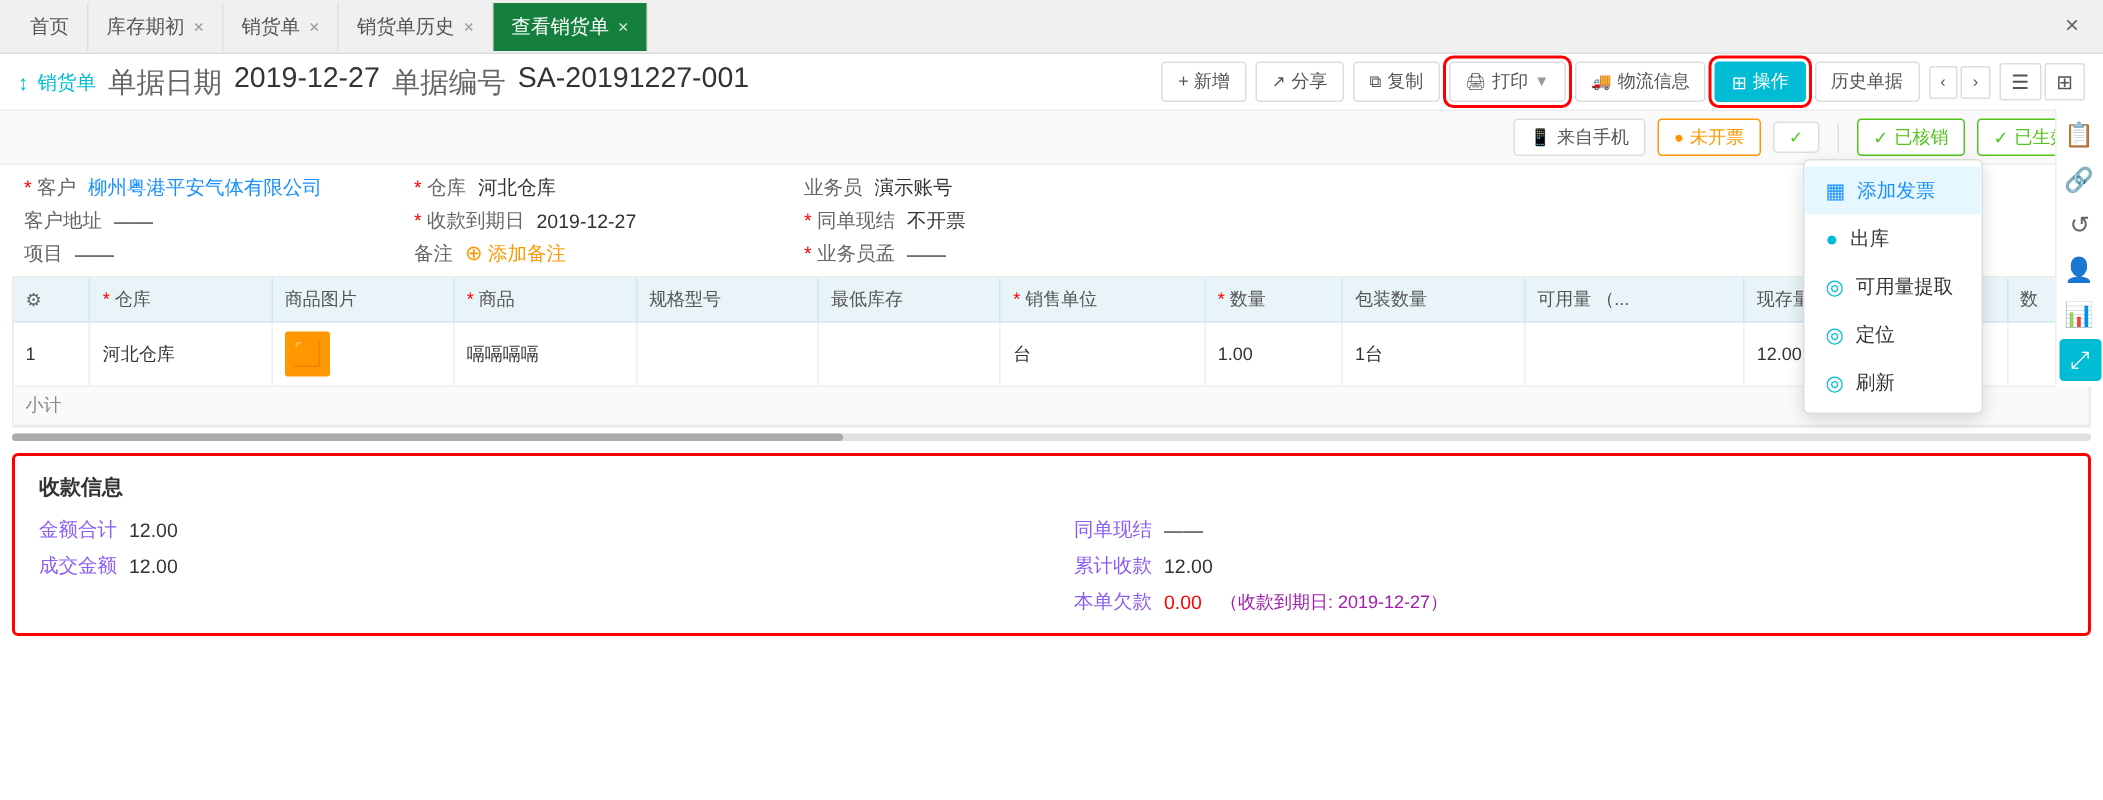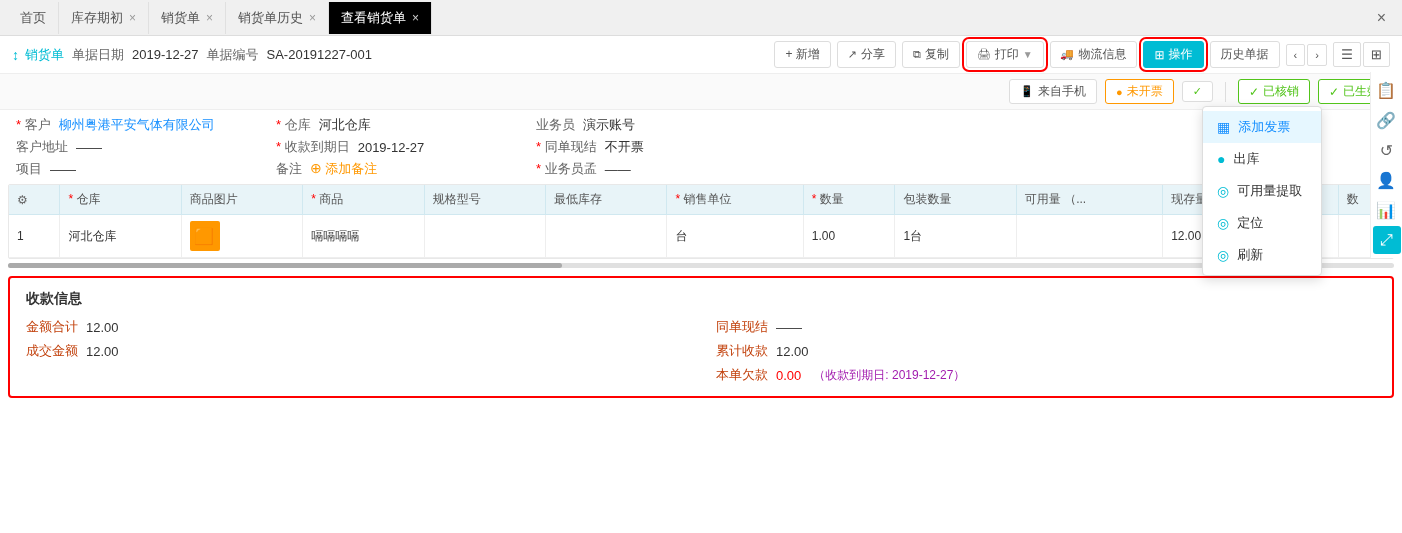--- a/index.html
+++ b/index.html
@@ -16,21 +16,21 @@
       background: #fff; color: #333; border-top: 2px solid #00bcd4; font-weight: 500;
     }
     .tab .close-btn { color: #999; font-size: 12px; cursor: pointer; }
     .tab-home { font-weight: 500; }
     .tab-spacer { flex: 1; }
     .tab-bar-close { margin-left: auto; font-size: 16px; cursor: pointer; color: #666; padding: 0 8px; }
 
     
     .main-content { background: #fff; height: calc(533px - 36px); overflow: hidden; position: relative; }
     .doc-title { display: flex; align-items: center; gap: 6px; color: #00bcd4; font-size: 13px; font-weight: 500; }
-    .doc-info { display: flex; align-items: center; gap: 8px; font-size: 13px; color: #555; }
+    .doc-info { display: flex; gap: 8px; font-size: 19px; color: #555; }
     .doc-info label { color: #666; }
     .doc-info span { color: #333; }
     .doc-actions { margin-left: auto; display: flex; align-items: center; gap: 6px; }
     .btn-action {
       display: flex; align-items: center; gap: 4px; padding: 4px 10px; border: 1px solid #ddd; border-radius: 3px; background: #fff; cursor: pointer; font-size: 12px; color: #555; white-space: nowrap;
     }
     .btn-operate {
       background: #00bcd4; color: #fff; border: 1px solid #00bcd4; border-radius: 3px; padding: 4px 10px; cursor: pointer; font-size: 12px; font-weight: 500; display: flex; align-items: center; gap: 4px;
       position: relative; outline: 2px solid red; outline-offset: 2px;
     }
@@ -65,21 +65,21 @@
     .gear-icon { color: #666; cursor: pointer; }
     .product-img { width: 30px; height: 30px; background: #ff9800; border-radius: 2px; display: flex; align-items: center; justify-content: center; color: #fff; font-size: 16px; }
 
     
     .payment-section {
       border: 2px solid red; border-radius: 4px; margin: 8px; padding: 12px 16px; background: #fff;
     }
     .payment-title { font-weight: bold; font-size: 14px; margin-bottom: 10px; }
     .payment-grid { display: grid; grid-template-columns: 1fr 1fr; gap: 6px 30px; }
     .payment-item { display: flex; align-items: center; gap: 8px; font-size: 13px; }
-    .payment-label { color: #c2410c; white-space: nowrap; }
+    .payment-label { color: #8b5cf6; white-space: nowrap; }
     .payment-value { color: #333; }
     .payment-value.red { color: #f00; }
 
     
     .right-sidebar {
       position: absolute; right: 0; top: 36px; width: 32px; background: #fff; border-left: 1px solid #eee; display: flex; flex-direction: column; align-items: center; padding: 4px 0; gap: 2px;
     }
     .sidebar-icon { width: 28px; height: 28px; display: flex; align-items: center; justify-content: center; cursor: pointer; color: #666; font-size: 16px; border-radius: 3px; }
     .sidebar-icon.active { background: #00bcd4; color: #fff; border-radius: 3px; }
 
@@ -117,21 +117,21 @@
     <span class="close-btn">×</span>
   </div>
   <div class="tab">
     <span>销货单</span>
     <span class="close-btn">×</span>
   </div>
   <div class="tab">
     <span>销货单历史</span>
     <span class="close-btn">×</span>
   </div>
-  <div class="tab active" style="background:#000000; color:#fff; border-top: none;">
+  <div class="tab active" style="background:#15803d; color:#fff; border-top: none;">
     <span>查看销货单</span>
     <span class="close-btn" style="color:rgba(255,255,255,0.8);">×</span>
   </div>
   <div class="tab-spacer"></div>
   <div class="tab-bar-close">×</div>
 </div>
 
 <div class="main-content">
 
   <div class="header-top">
@@ -289,20 +289,23 @@
           <td></td>
           <td></td>
           <td>台</td>
           <td>1.00</td>
           <td>1台</td>
           <td></td>
           <td>12.00</td>
           <td>0.</td>
           <td></td>
         </tr>
+        <tr class="subtotal">
+          <td colspan="13" style="color:#888; font-size:12px; padding: 4px 8px;">小计</td>
+        </tr>
       </tbody>
     </table>
   </div>
 
   <div class="table-scroll-hint" style="height:5px; background: #e0e0e0; margin: 0 8px 4px 8px; border-radius:3px;">
     <div style="width:40%; height:100%; background:#aaa; border-radius:3px;"></div>
   </div>
 
   <div class="payment-section">
     <div class="payment-title">收款信息</div>

